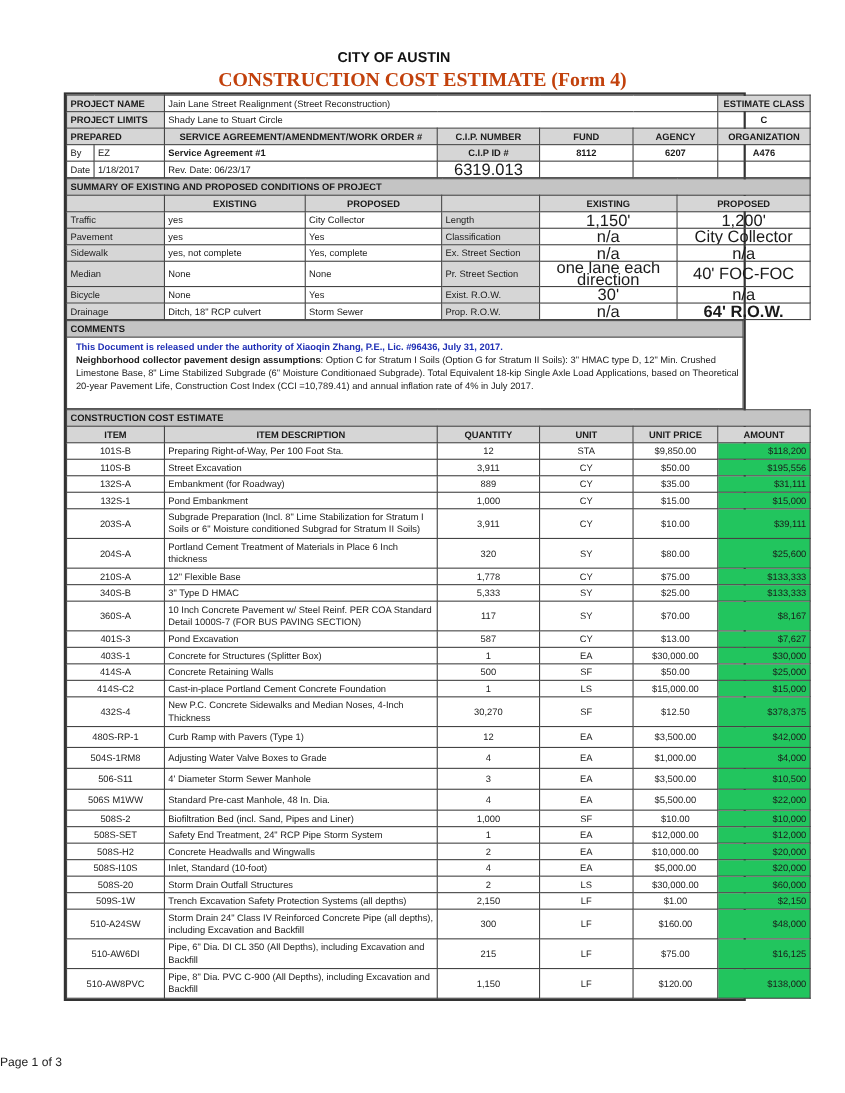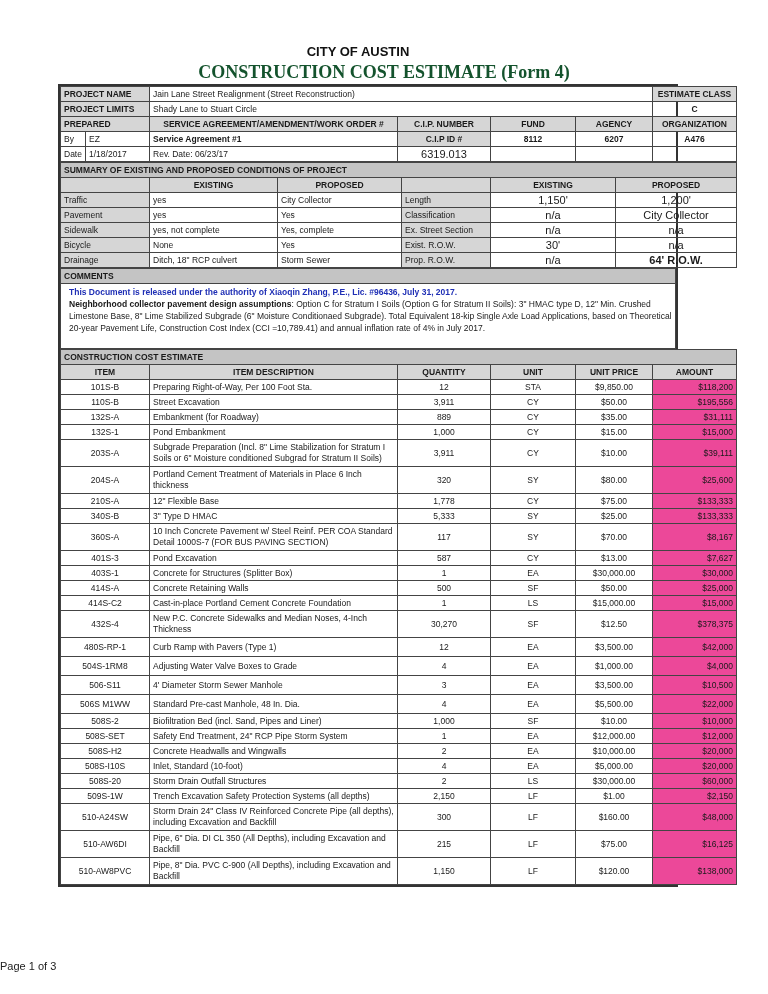--- a/index.html
+++ b/index.html
@@ -1,30 +1,30 @@
 <!DOCTYPE html>
 <html><head>
 <meta charset="utf-8">
 <style>
   html, body { margin: 0; padding: 0; background: #ffffff; }
   body { width: 768px; height: 994px; position: relative; font-family: "Liberation Sans", sans-serif; color: #1a1a1a; overflow: hidden; }
   .city { position: absolute; left: 0; width: 716px; top: 44px; text-align: center; font-weight: bold; font-size: 13px; color: #111; }
-  .form-title { position: absolute; left: 0; width: 768px; top: 62px; text-align: center; font-family: "Liberation Serif", serif; font-weight: bold; font-size: 18px; color: #14532d; }
+  .form-title { position: absolute; left: 0; width: 768px; top: 62px; text-align: center; font-family: "Liberation Serif", serif; font-weight: bold; font-size: 18px; color: #c2410c; }
   .sheet { position: absolute; left: 58px; top: 84px; width: 620px; border: 2px solid #333; box-sizing: border-box; }
   table { border-collapse: collapse; width: 100%; table-layout: fixed; }
   td { border: 1px solid #444; font-size: 8.5px; padding: 0 3px; height: 14px; line-height: 11px; overflow: hidden; vertical-align: middle; }
   .g { background: #d6d6d6; }
   .b { font-weight: bold; }
   .c { text-align: center; }
-  .lg { font-size: 11px; }
+  .lg { font-size: 15px; }
   .sec { background: #c4c4c4; font-weight: bold; font-size: 8.5px; }
   .comments-body { font-size: 8.5px; line-height: 12px; padding: 2px 3px 14px 8px; }
   .blue { color: #1f2fb5; font-weight: bold; }
   .cost td { height: 14px; }
-  .cost td.amt { background: #ec4899; text-align: right; }
+  .cost td.amt { background: #22c55e; text-align: right; }
   .cost tr.tall td { height: 26px; }
   .cost tr.mid td { height: 18px; }
   .footer { position: absolute; top: 960px; left: 0; width: 616px; text-align: left; font-size: 11px; color: #222; }
 </style>
 </head>
 <body>
 
 <div class="city">CITY OF AUSTIN</div>
 <div class="form-title">CONSTRUCTION COST ESTIMATE (Form 4)</div>
 
@@ -121,20 +121,28 @@
         </tr>
         <tr>
           <td class="g">Sidewalk</td>
           <td>yes, not complete</td>
           <td>Yes, complete</td>
           <td class="g">Ex. Street Section</td>
           <td class="c lg">n/a</td>
           <td class="c lg">n/a</td>
         </tr>
         <tr>
+          <td class="g">Median</td>
+          <td>None</td>
+          <td>None</td>
+          <td class="g">Pr. Street Section</td>
+          <td class="c lg">one lane each direction</td>
+          <td class="c lg">40' FOC-FOC</td>
+        </tr>
+        <tr>
           <td class="g">Bicycle</td>
           <td>None</td>
           <td>Yes</td>
           <td class="g">Exist. R.O.W.</td>
           <td class="c lg">30'</td>
           <td class="c lg">n/a</td>
         </tr>
         <tr>
           <td class="g">Drainage</td>
           <td>Ditch, 18" RCP culvert</td>

